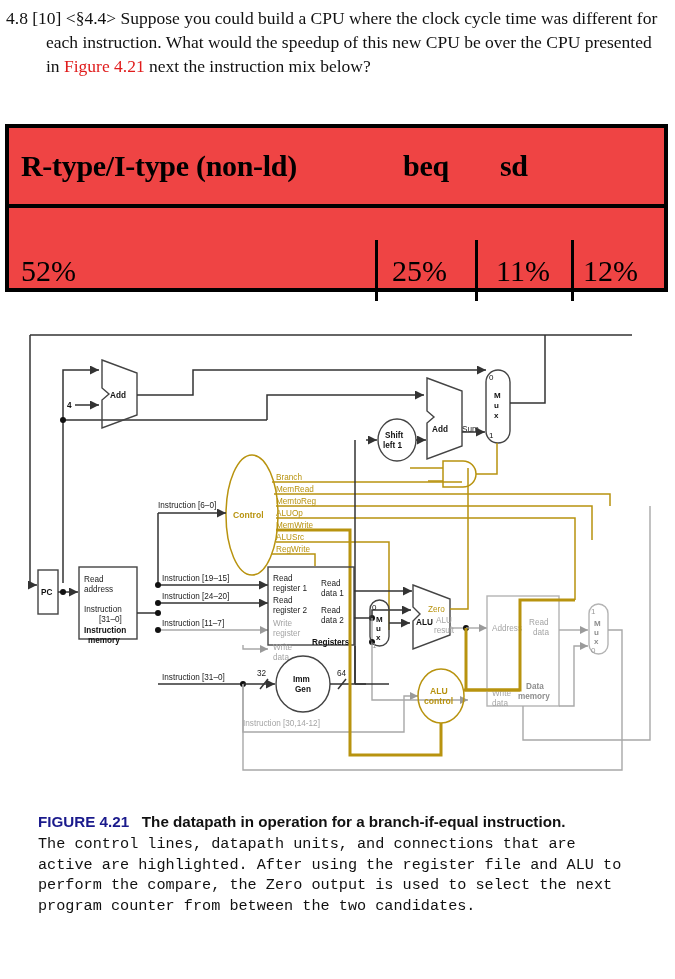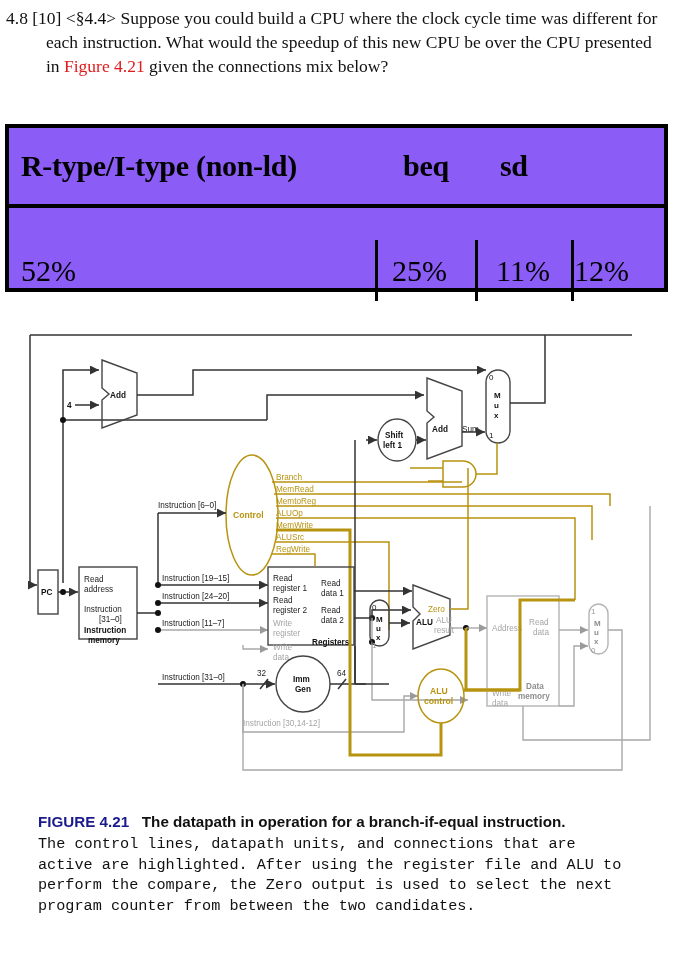--- a/index.html
+++ b/index.html
@@ -26,39 +26,39 @@
   }
   #ghost-line{
     position:absolute;left:10px;top:-9px;width:650px;height:12px;
     font-family:"Liberation Serif",serif;font-size:17px;color:#d8d8d8;
     overflow:hidden;white-space:nowrap;
   }
 
   
   #mix-table{
     position:absolute;left:5px;top:124px;width:663px;height:168px;
-    border:4px solid #000;box-sizing:border-box;background:#8b5cf6;
+    border:4px solid #000;box-sizing:border-box;background:#ef4444;
   }
   #mix-table .row{display:flex;width:100%;box-sizing:border-box;}
   #mix-table .row.head{height:80px;border-bottom:4px solid #000;}
   #mix-table .row.body{height:61px;margin-top:32px;}
   #mix-table .cell{
     display:flex;align-items:center;box-sizing:border-box;
     font-family:"Liberation Serif",serif;
   }
   #mix-table .head .cell{
     font-weight:bold;font-size:30px;letter-spacing:-0.3px;
   }
   #mix-table .body .cell{
     font-weight:normal;font-size:30px;
   }
   .c0{width:366px;padding-left:12px;}
   .c1{width:100px;padding-left:14px;}
   .c2{width:96px;padding-left:18px;}
-  .c3{width:93px;padding-left:0;}
+  .c3{width:93px;padding-left:9px;}
   .body .c1,.body .c2,.body .c3{border-left:3px solid #000;text-align:center;}
   .head .c1{padding-left:16px;}
   .head .c2{padding-left:32px;}
   .head .c3{padding-left:28px;}
 
   
   #figure-wrap{
     position:absolute;left:0;top:300px;width:675px;height:510px;
   }
   #datapath{display:block;}
@@ -77,21 +77,21 @@
 
 <div id="ghost-line">4.7 [5] &lt;§4.4&gt; ... does not affect the clock cycle time ...</div>
 
 <div id="problem-text">
   <div class="para">
     <span class="lead">
       <span>4.8</span>
       <span>[10]</span>
       <span>&lt;§4.4&gt;</span>
     </span>
-    <span>Suppose you could build a CPU where the clock cycle time was different for each instruction. What would the speedup of this new CPU be over the CPU presented in </span><span class="figref">Figure 4.21</span><span> given the connections mix below?</span>
+    <span>Suppose you could build a CPU where the clock cycle time was different for each instruction. What would the speedup of this new CPU be over the CPU presented in </span><span class="figref">Figure 4.21</span><span> next the instruction mix below?</span>
   </div>
 </div>
 
 <div id="mix-table">
   <div class="row head">
     <div class="cell c0">R-type/I-type (non-ld)</div>
     <div class="cell c3">beq</div>
     <div class="cell c2">sd</div>
   </div>
   <div class="row body">

